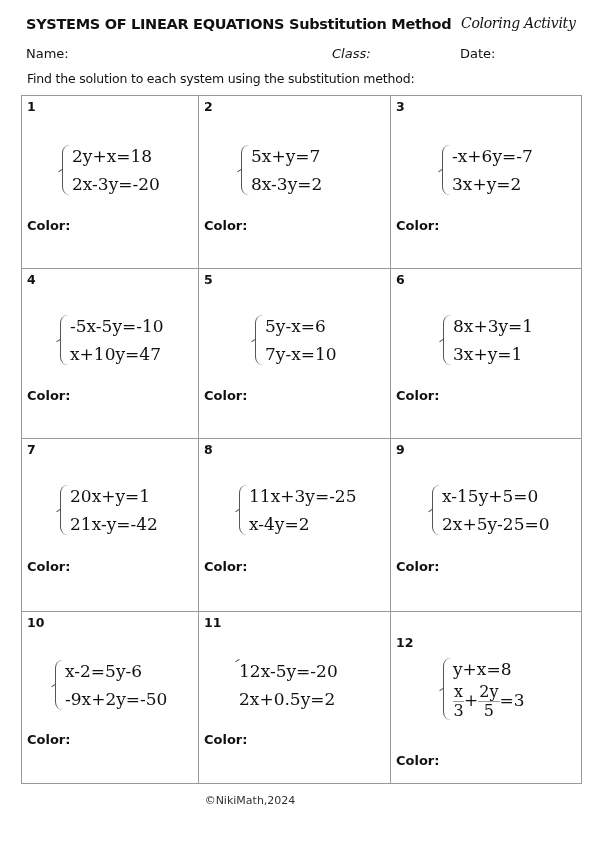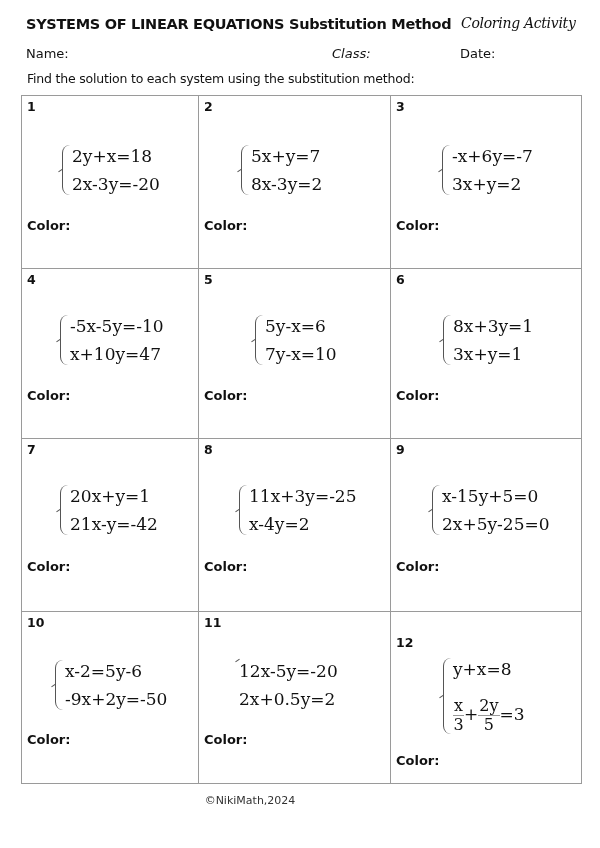--- a/index.html
+++ b/index.html
@@ -161,21 +161,21 @@
           <span class="eq">12x-5y=-20</span>
           <span class="eq">2x+0.5y=2</span>
         </div>
     </div>
     <span class="color" style="top:120px;">Color:</span>
   </div>
   <div class="cell" style="left:369px;top:516px;width:192px;height:172px;margin-top:20px;">
     <span class="num">12</span>
     <div class="sys" style="left:52px;top:26px;">
       <span class="brace"></span>
-      <div class="eqs" style="gap:14px;">
+      <div class="eqs" style="gap:0;">
         <span class="eq">y+x=8</span>
         <span class="eq" style="line-height:40px;">
           <span class="frac">
               <span class="n">x</span>
               <span>3</span>
             </span><span>+</span><span class="frac">
               <span class="n">2y</span>
               <span>5</span>
             </span><span>=3</span>
         </span>

